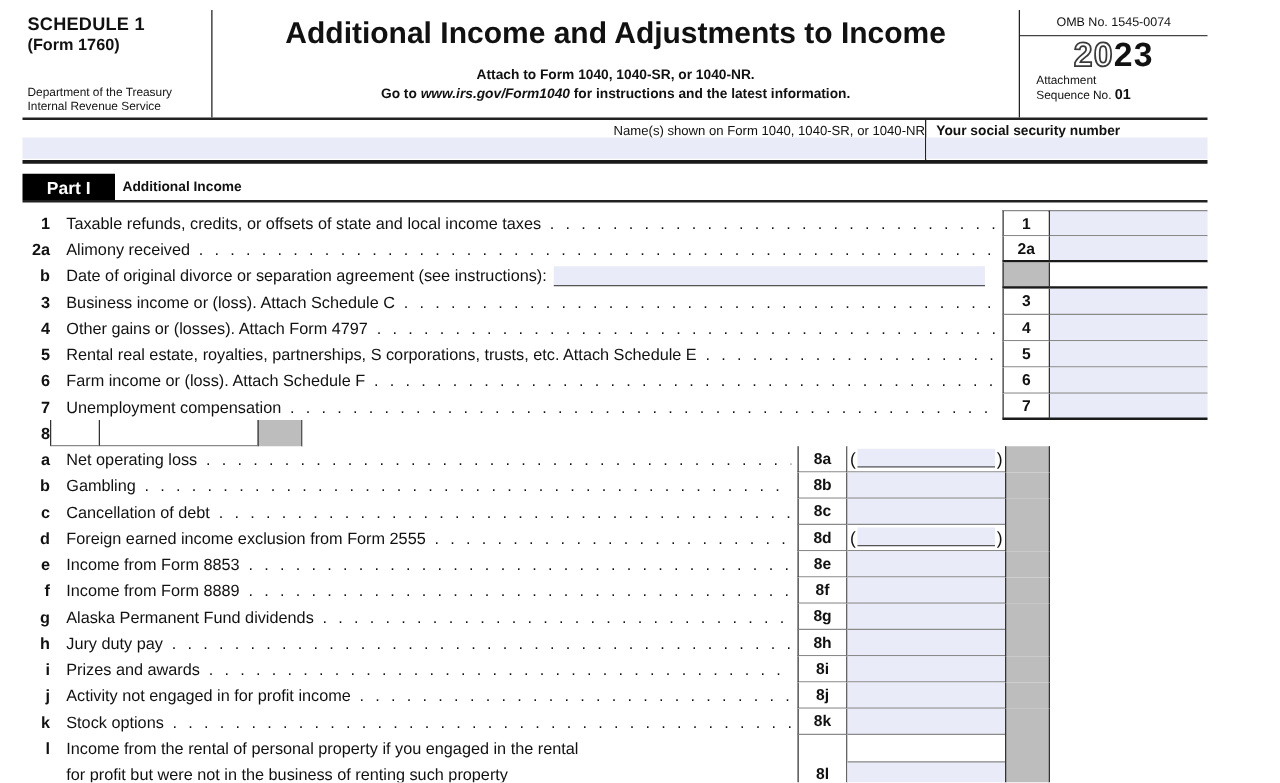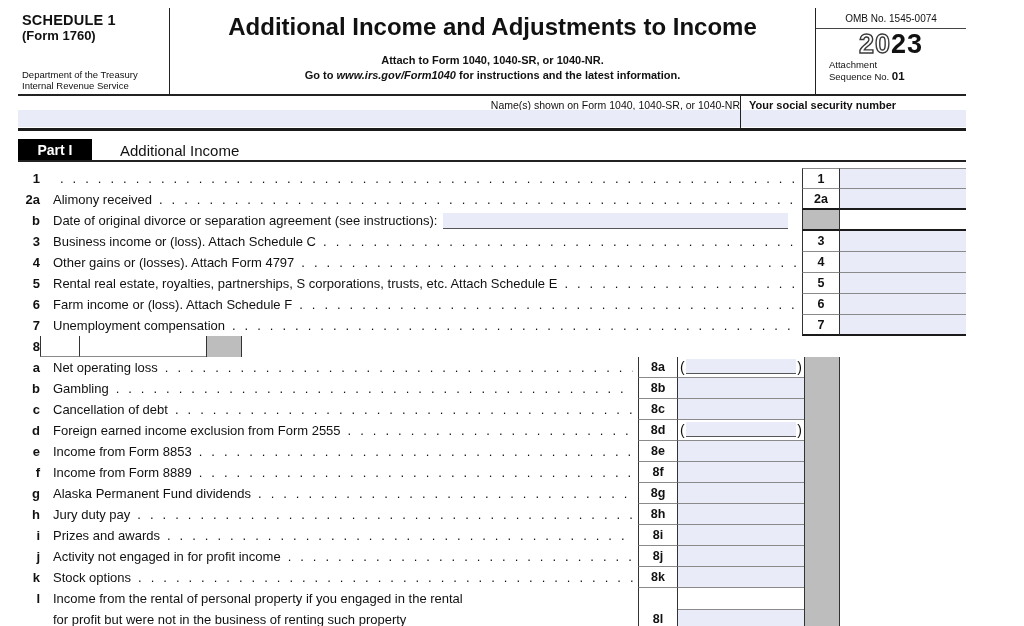--- a/index.html
+++ b/index.html
@@ -37,21 +37,21 @@
   .name-row{height:35px;display:flex;border-bottom:3px solid #1a1a1a;}
   .name-cell{flex:1;position:relative;text-align:right;}
   .ssn-cell{width:226px;position:relative;border-left:1.3px solid #222;}
   .cell-label{font-size:10.5px;padding:3px 0 0 3px;}
   .cell-label.bold{font-weight:bold;font-size:11px;padding-left:8px;}
   .cell-field{position:absolute;left:0;right:0;bottom:1px;height:17px;background:var(--field);font-size:12px;line-height:17px;padding:0 4px;}
 
   
   .part-bar{margin-top:8px;height:23px;display:flex;border-bottom:2px solid #222;}
   .part-box{width:74px;background:#000;color:#fff;font-weight:bold;font-size:14px;text-align:center;line-height:23px;}
-  .part-title{margin-left:28px;font-weight:normal;font-size:15px;line-height:23px;}
+  .part-title{margin-left:6px;font-weight:bold;font-size:11px;line-height:23px;}
 
   
   .rows{margin-top:6px;}
   .row{display:flex;height:21px;font-size:13px;line-height:21px;}
   .row.twol{height:42px;}
   .rnum{width:22px;text-align:right;font-weight:bold;flex:none;}
   .desc{flex:1;display:flex;min-width:0;padding-left:13px;}
   .desc.wrap{display:block;}
   .dline{white-space:nowrap;line-height:21px;}
   .dtext{white-space:nowrap;}
@@ -120,20 +120,21 @@
 
     <div class="part-bar">
       <div class="part-box">Part I</div>
       <div class="part-title">Additional Income</div>
     </div>
 
     <div class="rows">
         <div class="row first">
           <div class="rnum">1</div>
           <div class="desc">
+            <span class="dtext">Taxable refunds, credits, or offsets of state and local income taxes</span>
             <span class="leader">..........................................................................................</span>
           </div>
           <div class="cellbox">1</div>
           <div class="cellamt"></div>
         </div>
         <div class="row strong">
           <div class="rnum">2a</div>
           <div class="desc">
             <span class="dtext">Alimony received</span>
             <span class="leader">..........................................................................................</span>

